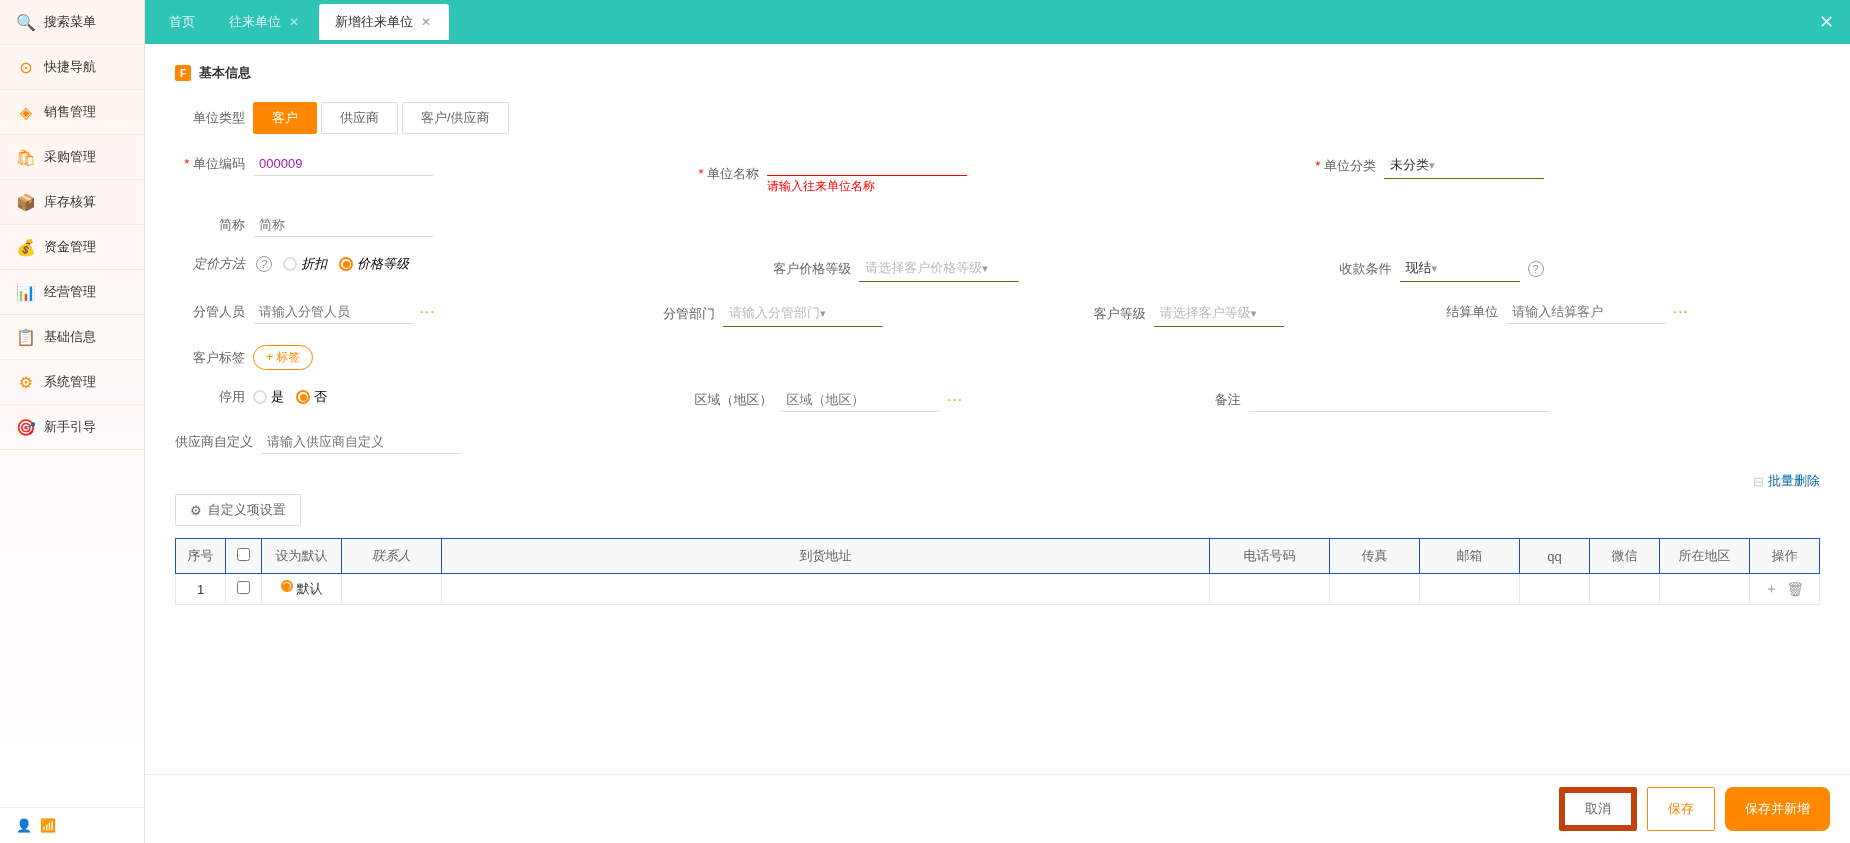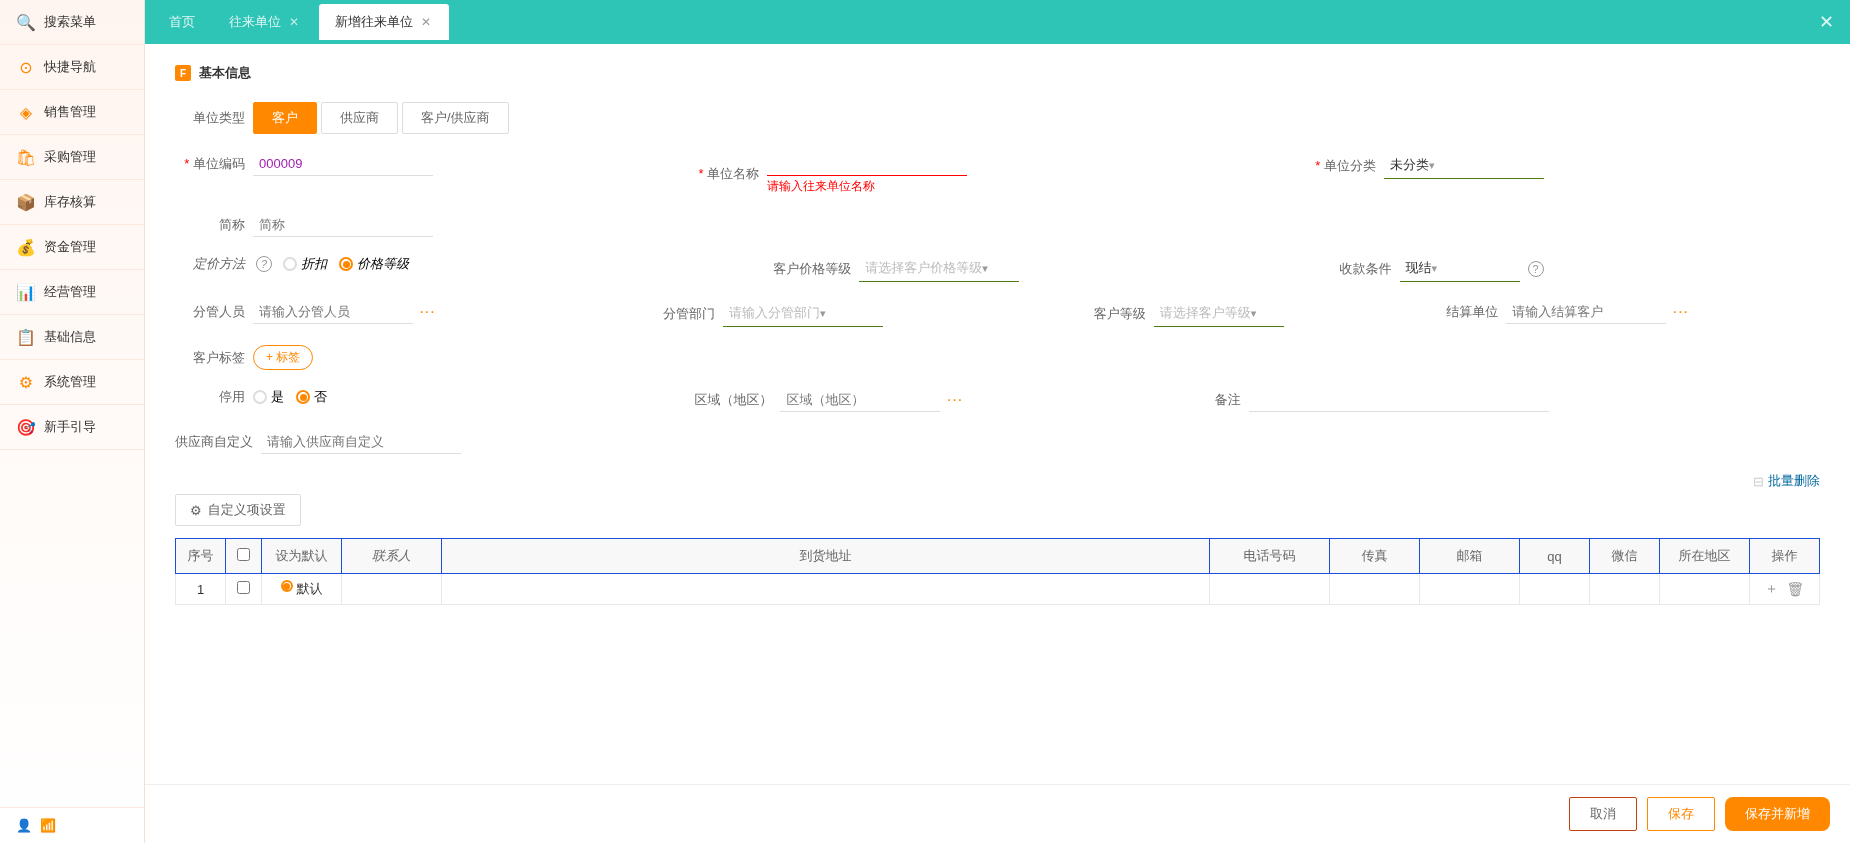--- a/index.html
+++ b/index.html
@@ -315,21 +315,21 @@
       background: #fff;
       border-top: 1px solid #eee;
       padding: 12px 20px;
       display: flex;
       justify-content: flex-end;
       gap: 10px;
       flex-shrink: 0;
     }
     .btn-cancel {
       padding: 7px 20px;
-      border: 1px solid #c2410c;
+      border: 6px solid #c2410c;
       background: #fff;
       cursor: pointer;
       font-size: 13px;
       color: #666;
       border-radius: 2px;
     }
     .btn-save {
       padding: 7px 20px;
       border: 1px solid #f80;
       background: #fff;

